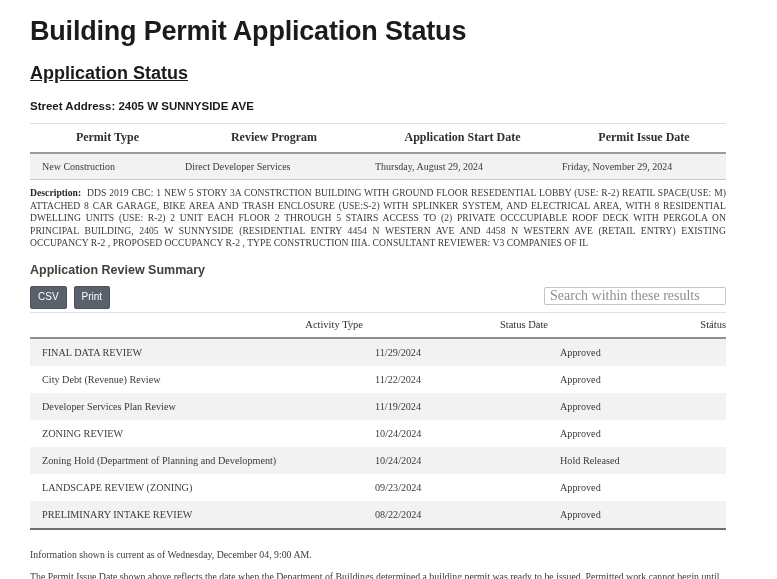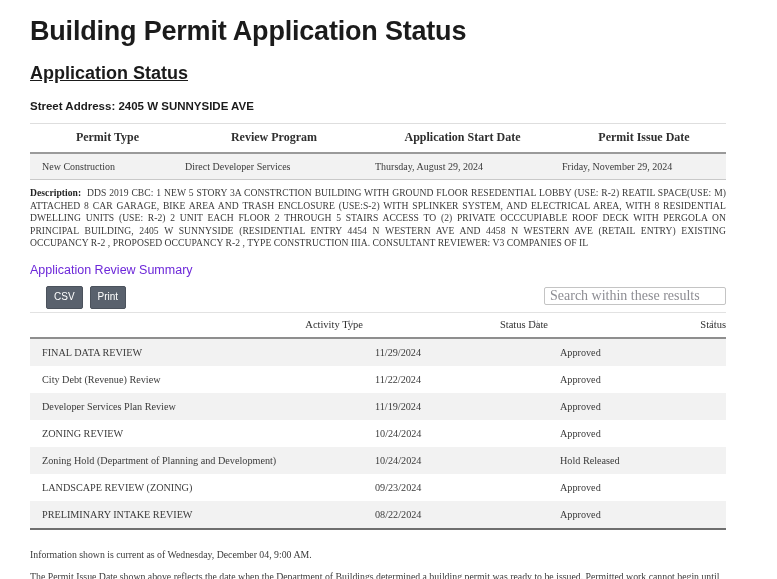--- a/index.html
+++ b/index.html
@@ -43,24 +43,24 @@
     font-family: "Liberation Sans", sans-serif;
     font-weight: bold;
     font-size: 11.5px;
     line-height: 16px;
     color: #1b1b1b;
     margin: 0;
     padding-top: 14px;
   }
   .h4 {
     font-family: "Liberation Sans", sans-serif;
-    font-weight: normal;
+    font-weight: bold;
     font-size: 12.5px;
     line-height: 16px;
-    color: #6d28d9;
+    color: #404040;
     margin: 0;
   }
 
   
   .permit-table {
     width: 100%;
     border-collapse: collapse;
     margin-top: 9px;
     font-size: 10.5px;
   }
@@ -99,21 +99,20 @@
   .desc b {
     color: #1f1f1f;
     font-weight: bold;
   }
 
   
   .toolbar {
     position: relative;
     height: 22px;
     margin-top: 8px;
-    margin-left: 16px;
   }
   .btn {
     display: inline-block;
     font-family: "Liberation Sans", sans-serif;
     font-size: 10px;
     line-height: 10px;
     color: #ffffff;
     background: #59616d;
     border: 1px solid #4b525c;
     border-radius: 2px;

